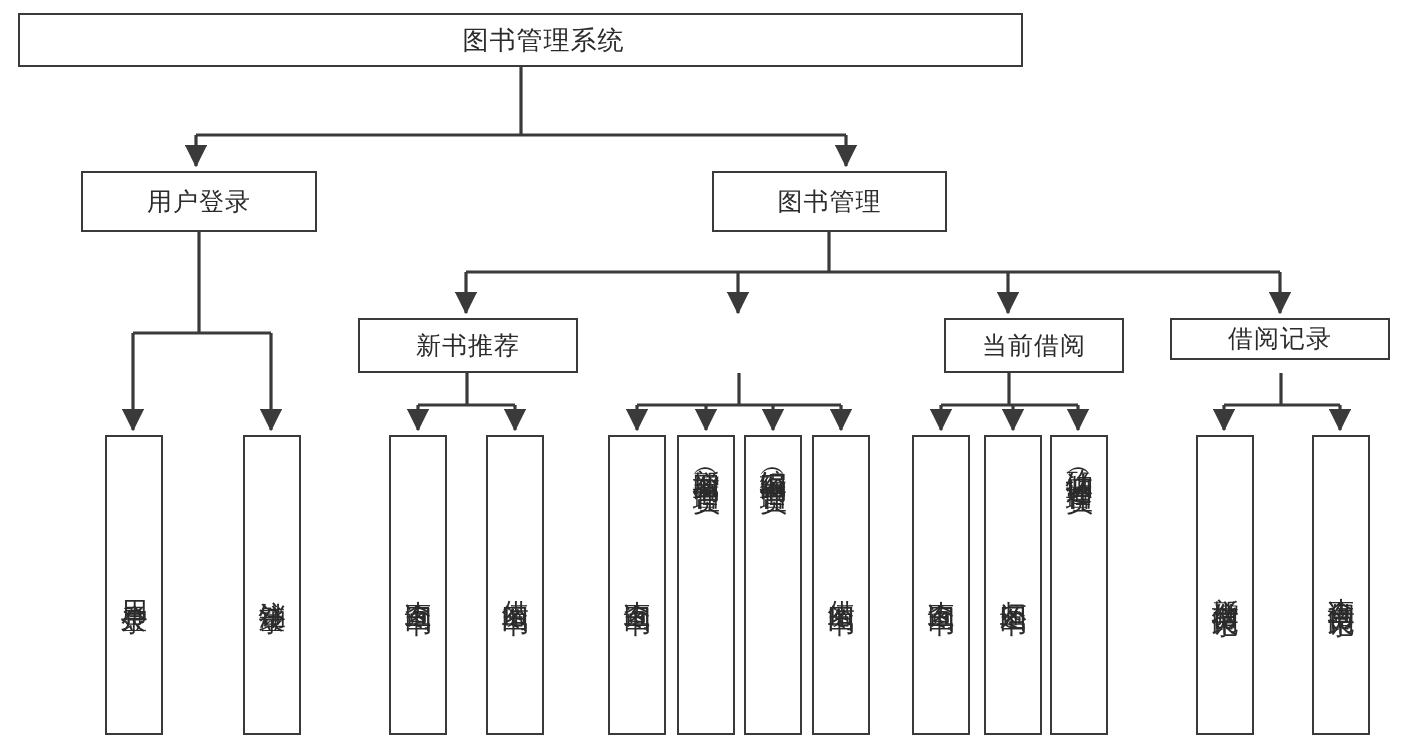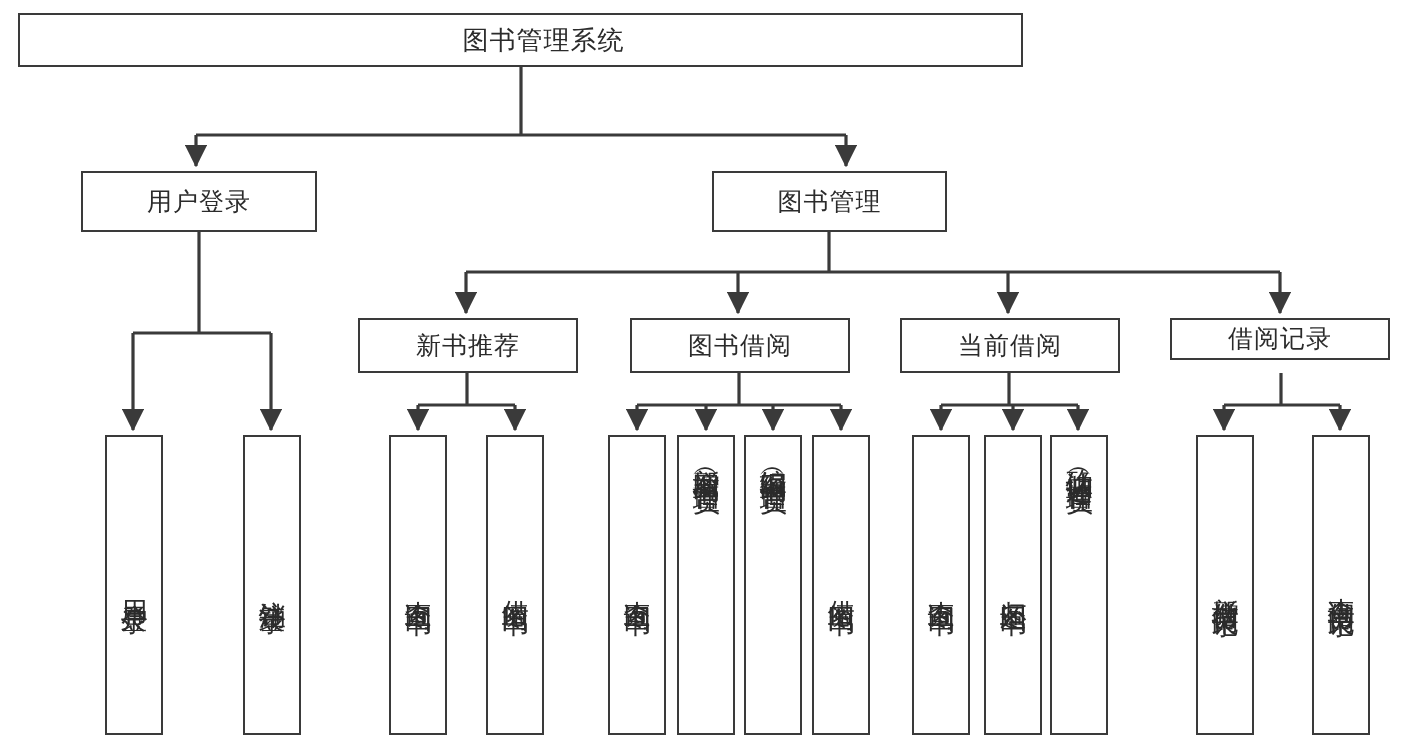--- a/index.html
+++ b/index.html
@@ -132,25 +132,22 @@
   </div>
 
   <div class="node h-node" style="left:712px; top:171px; width:235px; height:61px;">
     <span class="lbl">图书管理</span>
   </div>
 
   <div class="node h-node" style="left:358px; top:318px; width:220px; height:55px;">
     <span class="lbl">新书推荐</span>
   </div>
 
-  <div class="node h-node" style="left:630px; top:318px; width:220px; height:55px;">
-    <span class="lbl">图书借阅</span>
-  </div>
-
-  <div class="node h-node" style="left:900px; top:318px; width:220px; height:55px;">
+
+  <div class="node h-node" style="left:944px; top:318px; width:180px; height:55px;">
     <span class="lbl">当前借阅</span>
   </div>
 
   <div class="node h-node" style="left:1170px; top:318px; width:220px; height:42px;">
     <span class="lbl">借阅记录</span>
   </div>
 
   <div class="node v-node center" style="left:105px; top:435px; width:58px; height:300px;">
     <span class="lbl">用户登录</span>
   </div>

